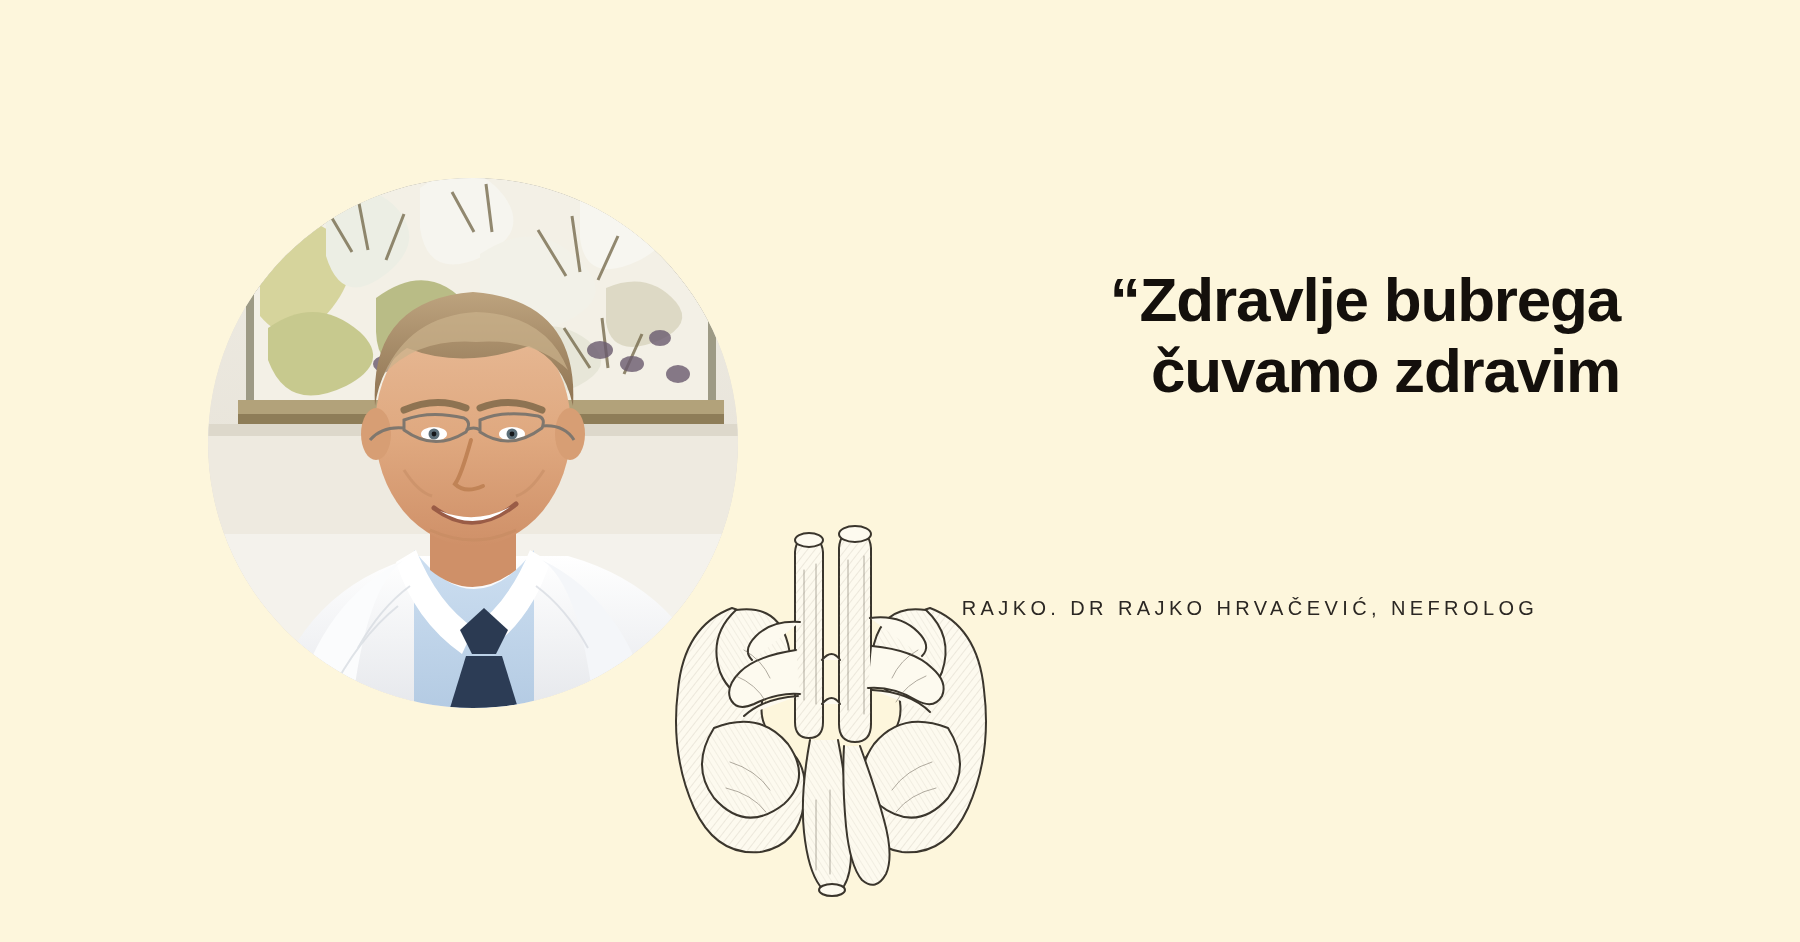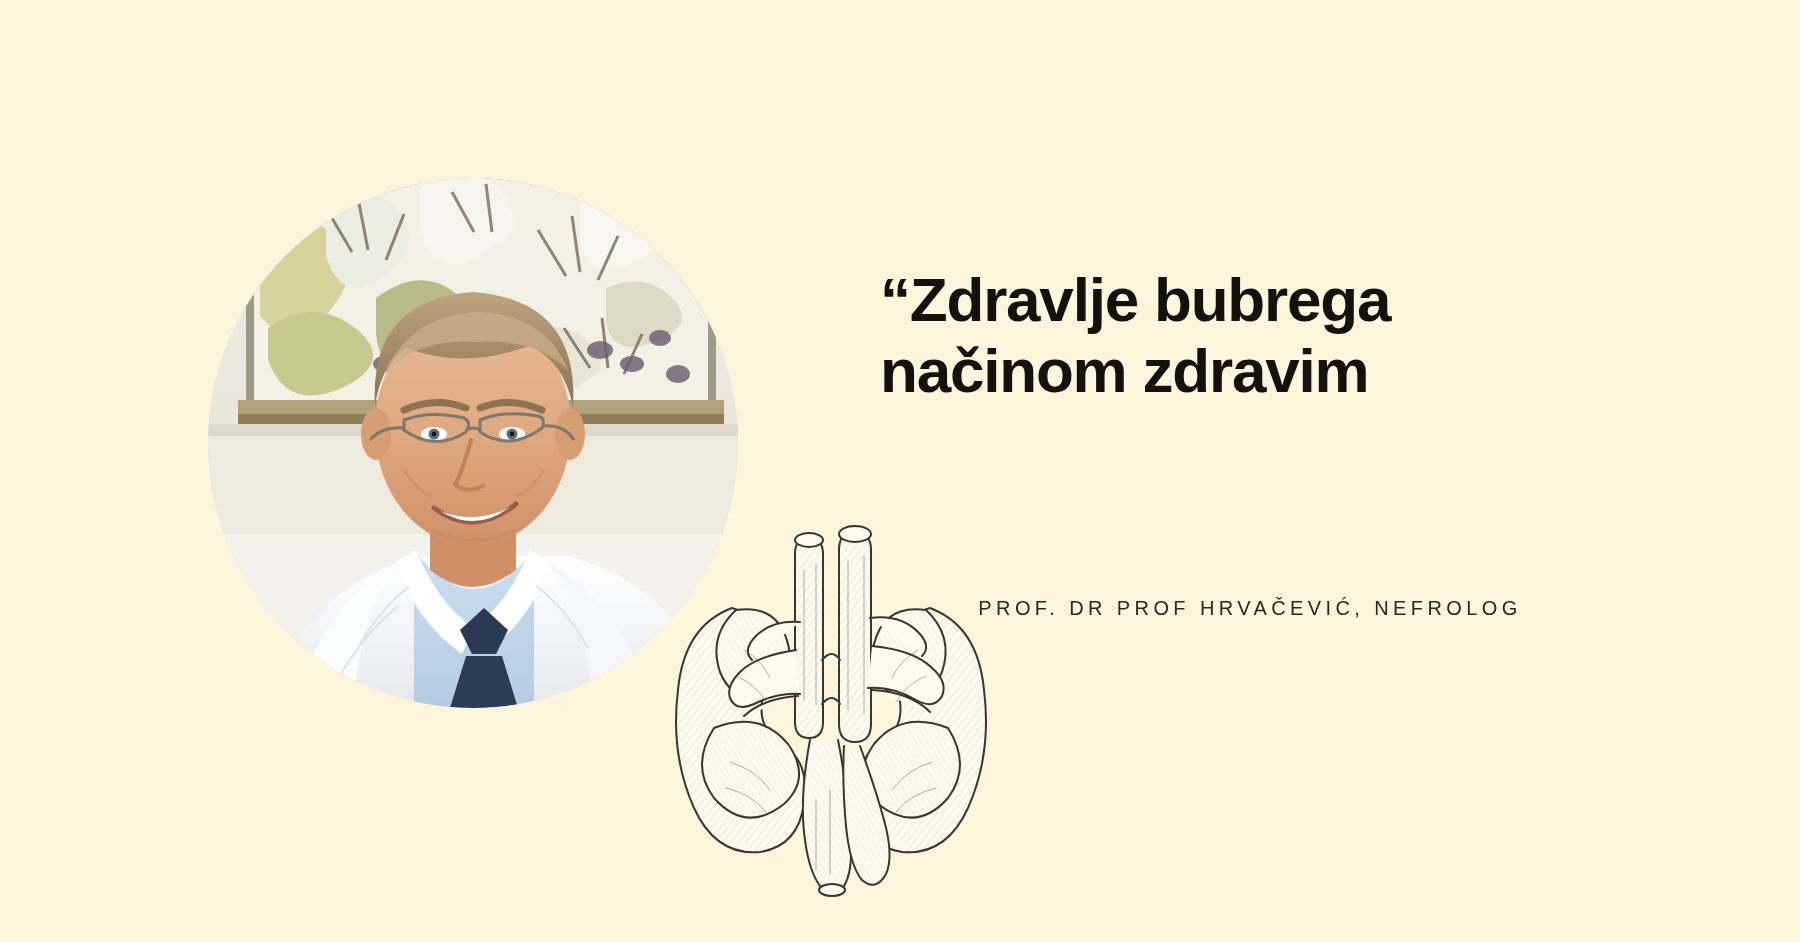--- a/index.html
+++ b/index.html
@@ -32,21 +32,21 @@
     left:640px; top:500px;
     width:380px; height:400px;
   }
   .kidney svg { display:block; width:100%; height:100%; }
 
   
   .quote-block {
     position:absolute;
     left:880px; top:265px;
     width:740px;
-    text-align:left;
+    text-align:right;
   }
   .quote-line {
     font-family:"Liberation Sans", sans-serif;
     font-weight:bold;
     font-size:62px;
     line-height:1.14;
     letter-spacing:-1.2px;
     color:#14100c;
     white-space:nowrap;
   }
@@ -264,18 +264,18 @@
           <path d="M164 70 l0 130 M176 64 l0 140"></path>
           <path d="M208 60 l0 150 M224 56 l0 158"></path>
           <path d="M176 300 l0 70 M190 290 l0 84"></path>
         </g>
       </g>
     </svg>
   </div>
 
   <div class="quote-block">
     <div class="quote-line">“Zdravlje bubrega</div>
-    <div class="quote-line">načinom zdravim</div>
+    <div class="quote-line">čuvamo zdravim</div>
   </div>
 
-  <div class="attribution">PROF. DR PROF HRVAČEVIĆ, NEFROLOG</div>
+  <div class="attribution">RAJKO. DR RAJKO HRVAČEVIĆ, NEFROLOG</div>
 
 </div>
 
 </body></html>

